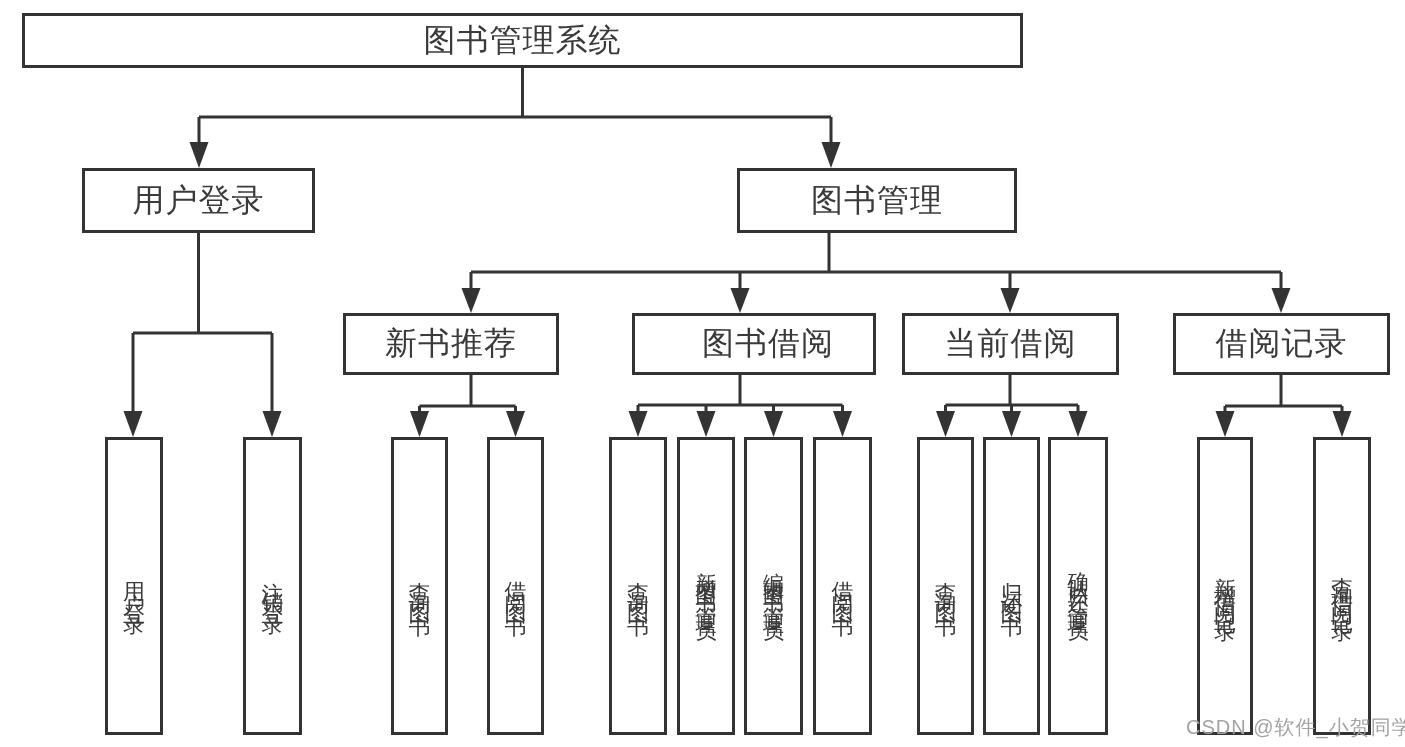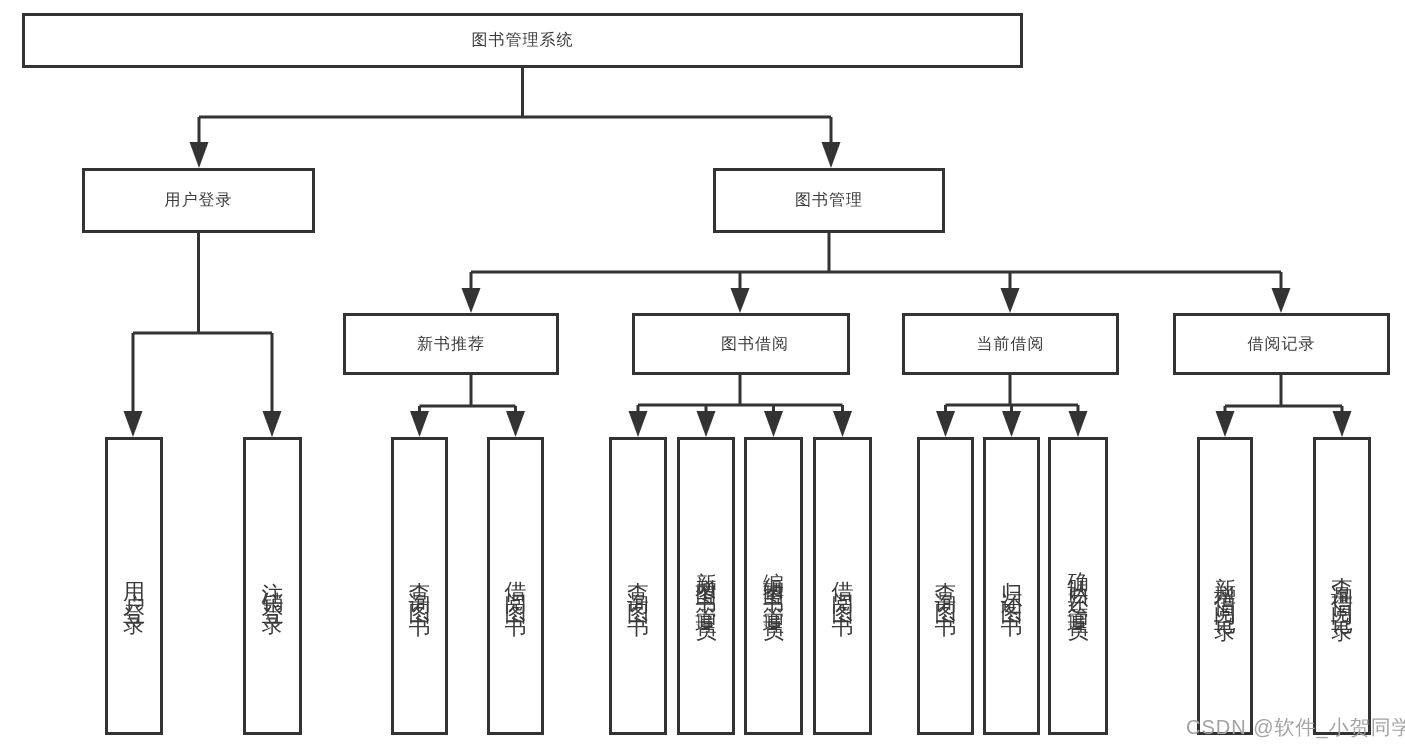--- a/index.html
+++ b/index.html
@@ -13,21 +13,21 @@
   .wires{position:absolute;left:0;top:0;width:1405px;height:747px;z-index:1;}
   .box{
     position:absolute;
     box-sizing:border-box;
     border:3px solid #333333;
     background:#ffffff;
     display:flex;align-items:center;justify-content:center;
     z-index:2;
     color:#3a3a3a;
   }
-  .hlabel{font-size:16px;letter-spacing:1px;white-space:nowrap;text-align:center;}
+  .hlabel{font-size:32px;letter-spacing:1px;white-space:nowrap;text-align:center;}
   .root-box{left:22px;top:13px;width:1001px;height:55px;}
   .lvl2{height:65px;top:168px;}
   .lvl3{height:62px;top:313px;}
   .leaf{top:437px;height:298px;}
   .vtext{
     writing-mode:vertical-rl;
     text-orientation:mixed;
     font-size:22px;
     letter-spacing:11px;
     color:#3a3a3a;
@@ -92,28 +92,28 @@
     </g>
   </svg>
 
   <div class="box root-box">
     <span class="hlabel">图书管理系统</span>
   </div>
 
   <div class="box lvl2" style="left:82px;width:233px;">
     <span class="hlabel">用户登录</span>
   </div>
-  <div class="box lvl2" style="left:713px;width:232px;">
+  <div class="box lvl2" style="left:737px;width:280px;">
     <span class="hlabel">图书管理</span>
   </div>
 
   <div class="box lvl3" style="left:343px;width:216px;">
     <span class="hlabel">新书推荐</span>
   </div>
-  <div class="box lvl3" style="left:632px;width:218px;padding-left:28px;">
+  <div class="box lvl3" style="left:632px;width:244px;padding-left:28px;">
     <span class="hlabel">图书借阅</span>
   </div>
   <div class="box lvl3" style="left:902px;width:217px;">
     <span class="hlabel">当前借阅</span>
   </div>
   <div class="box lvl3" style="left:1173px;width:217px;">
     <span class="hlabel">借阅记录</span>
   </div>
 
   <div class="box leaf" style="left:105px;width:58px;">

